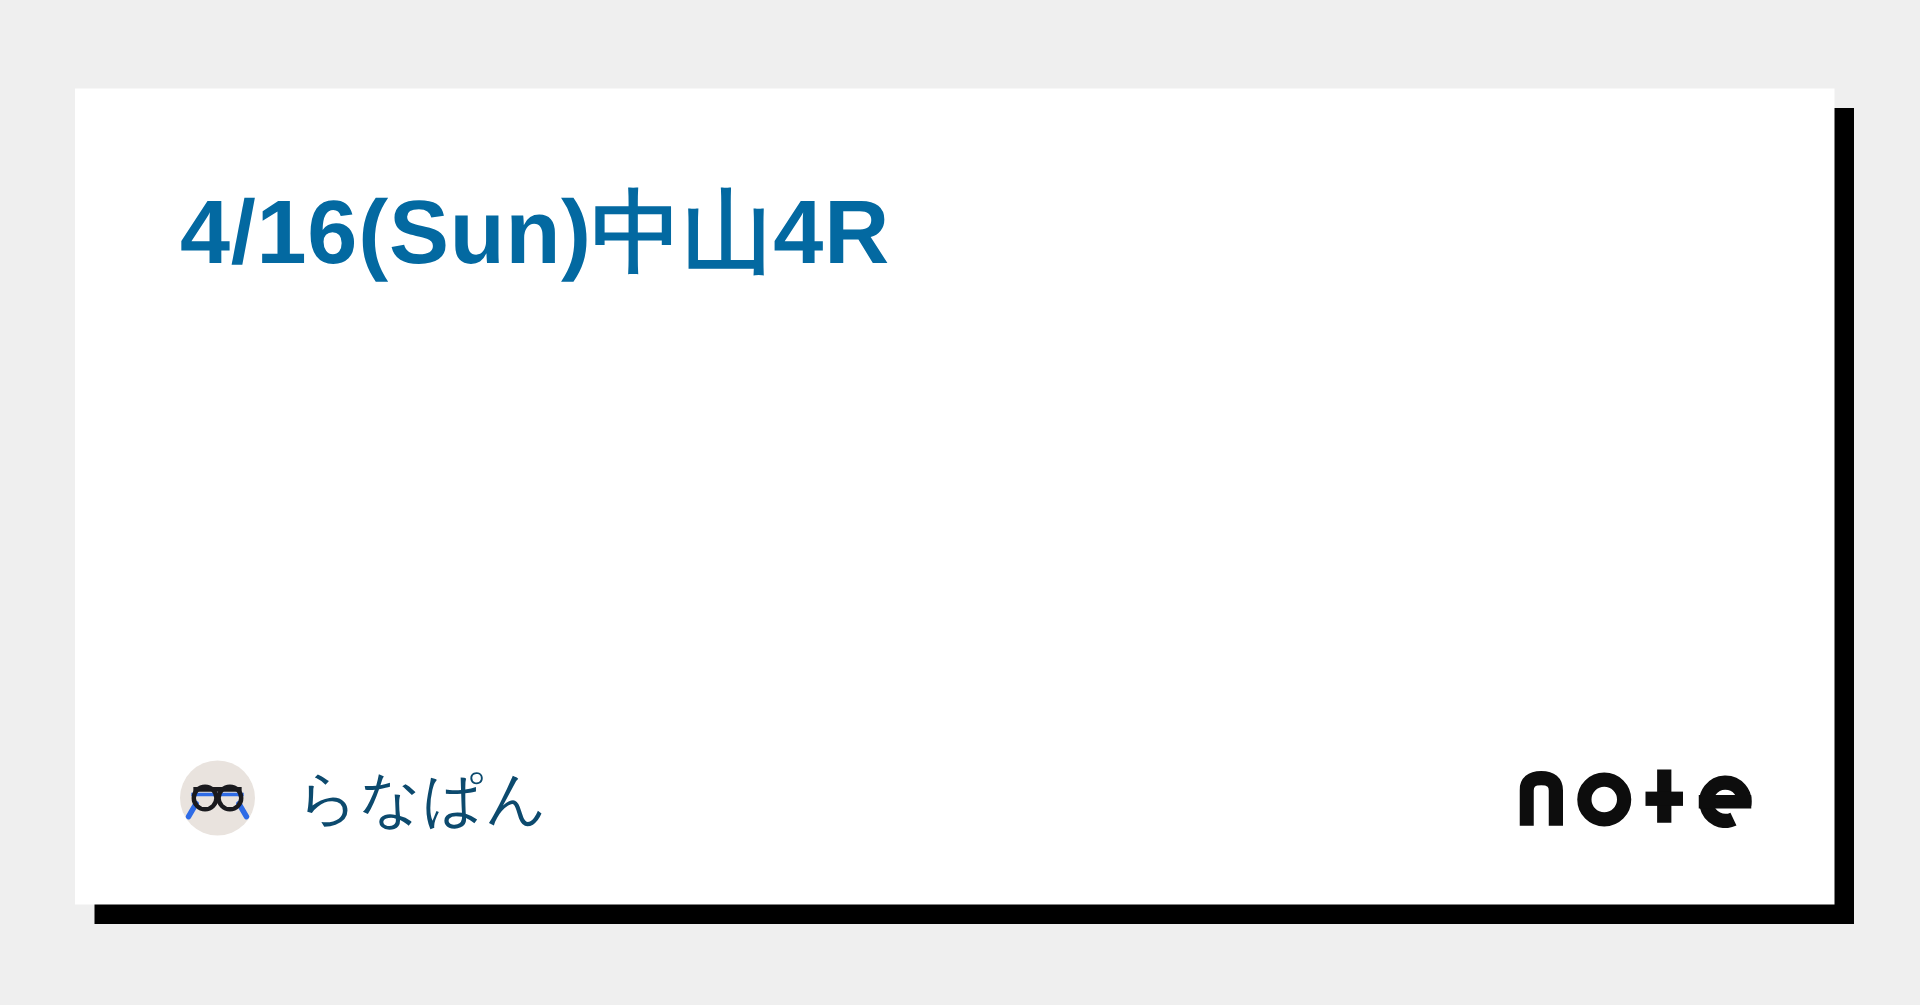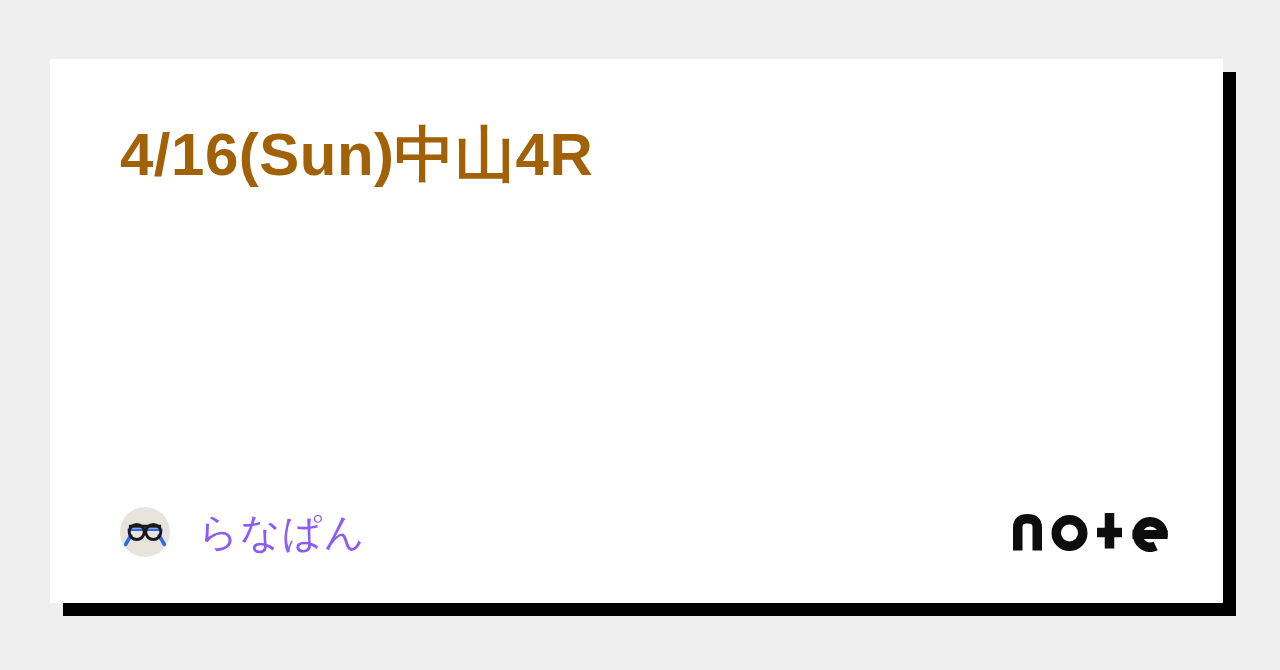--- a/index.html
+++ b/index.html
@@ -24,21 +24,21 @@
     box-shadow: 13px 13px 0 0 #000000;
   }
   .title {
     position: absolute;
     left: 70px;
     top: 58px;
     margin: 0;
     font-size: 60px;
     line-height: 1.25;
     font-weight: 700;
-    color: #a16207;
+    color: #0369a1;
     letter-spacing: 0.5px;
     white-space: nowrap;
   }
   .footer {
     position: absolute;
     left: 70px;
     right: 54px;
     bottom: 45px;
     height: 52px;
     display: flex;
@@ -60,21 +60,21 @@
     justify-content: center;
     overflow: hidden;
     flex: 0 0 auto;
   }
   .avatar svg {
     display: block;
   }
   .author-name {
     font-size: 40px;
     font-weight: 400;
-    color: #8b5cf6;
+    color: #0c4a6e;
     letter-spacing: 1px;
     white-space: nowrap;
   }
   .note-logo svg {
     display: block;
   }
 </style>
 </head>
 <body>
 

